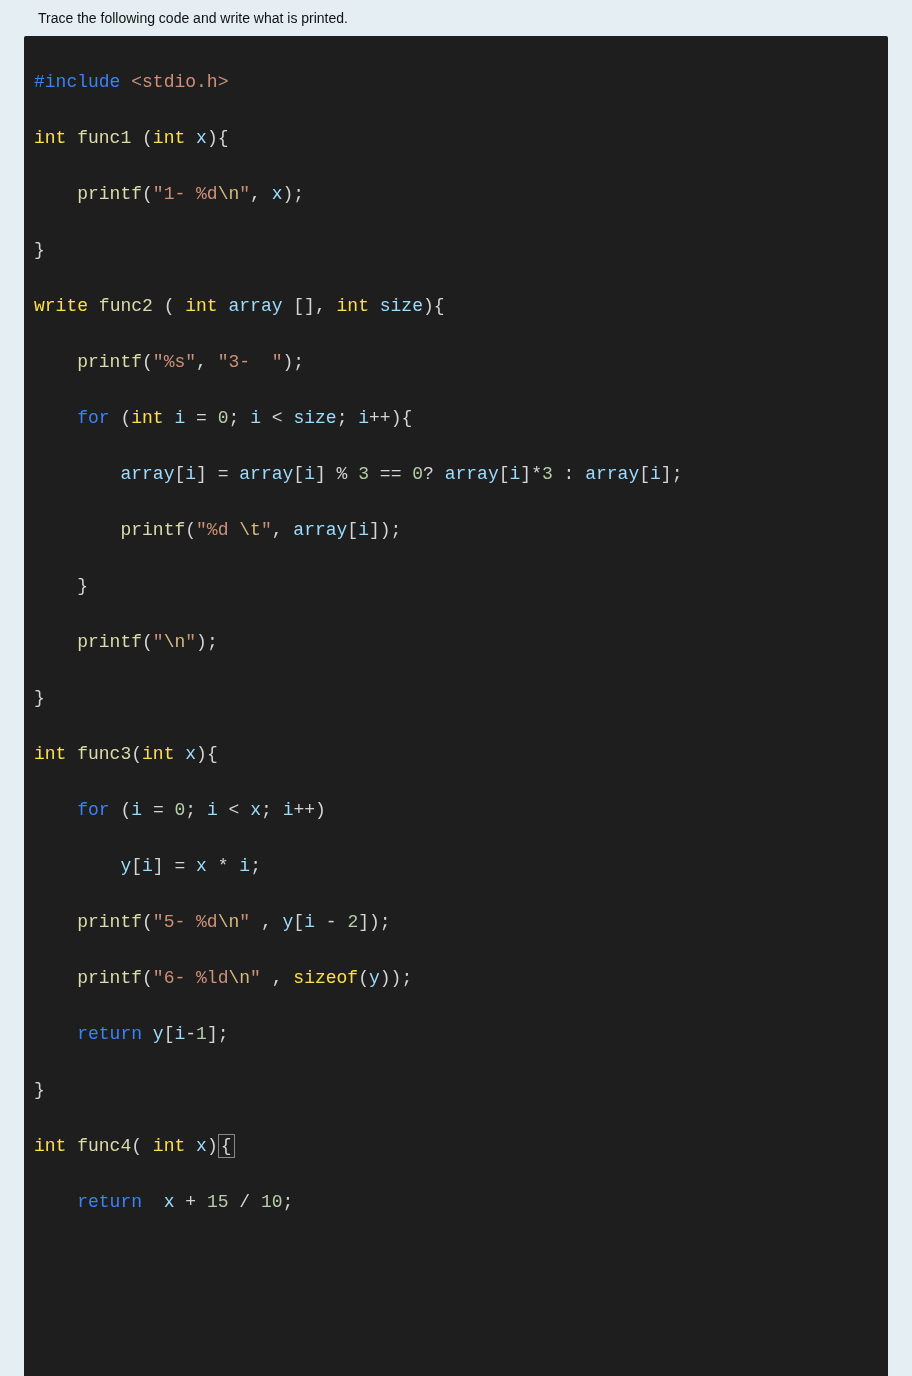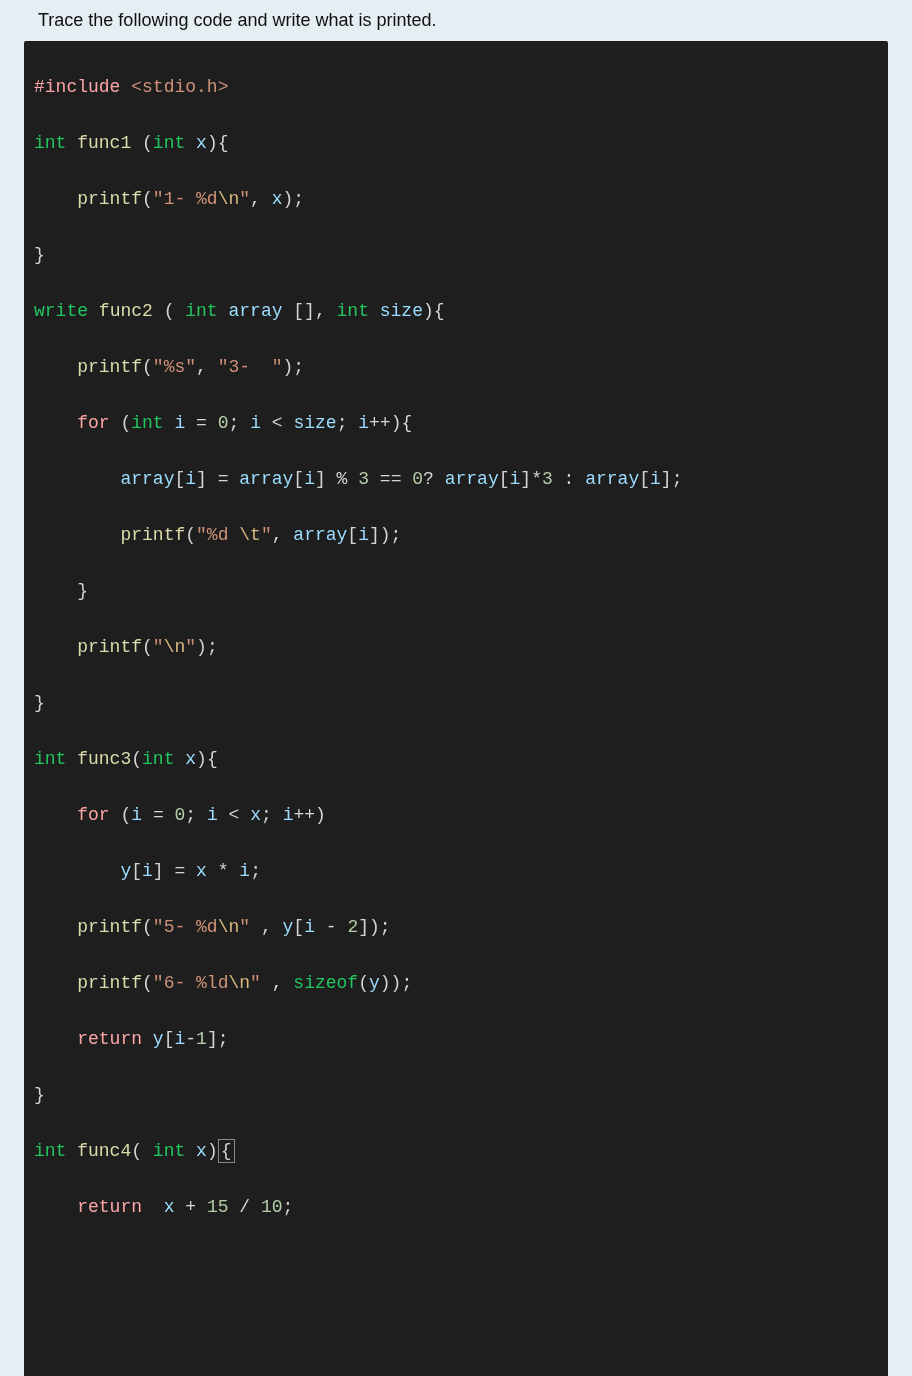--- a/index.html
+++ b/index.html
@@ -4,39 +4,39 @@
 <style>
   body {
     margin: 0;
     padding: 0;
     background: #e5eef2;
     font-family: -apple-system, BlinkMacSystemFont, "Segoe UI", Arial, sans-serif;
     width: 912px;
   }
   .question {
     padding: 10px 18px 4px 38px;
-    font-size: 18px;
+    font-size: 14px;
     color: #111;
   }
   .code-block {
     margin: 6px 24px 0 24px;
     background: #1e1e1e;
     color: #d4d4d4;
     font-family: "Consolas", "Menlo", "Courier New", monospace;
     font-size: 18px;
     line-height: 28px;
     padding: 4px 0 8px 0;
     border-radius: 2px;
     white-space: pre;
     overflow: hidden;
   }
   .ln { display:block; padding:0 10px; }
   
-  .pp  { color:#fca5a5; } 
-  .kw  { color:#22c55e; } 
+  .pp  { color:#3b82f6; } 
+  .kw  { color:#fde047; } 
   .fn  { color:#dcdcaa;margin-top:16px; } 
   .id  { color:#9cdcfe; } 
   .num { color:#b5cea8; } 
   .str { color:#ce9178; } 
   .esc { color:#d7ba7d; } 
   .op  { color:#d4d4d4; } 
   .hdr { color:#ce9178; } 
   .cursor { border:1px solid #888; display:inline-block; line-height:22px; padding:0 2px;}
 </style>
 </head>

